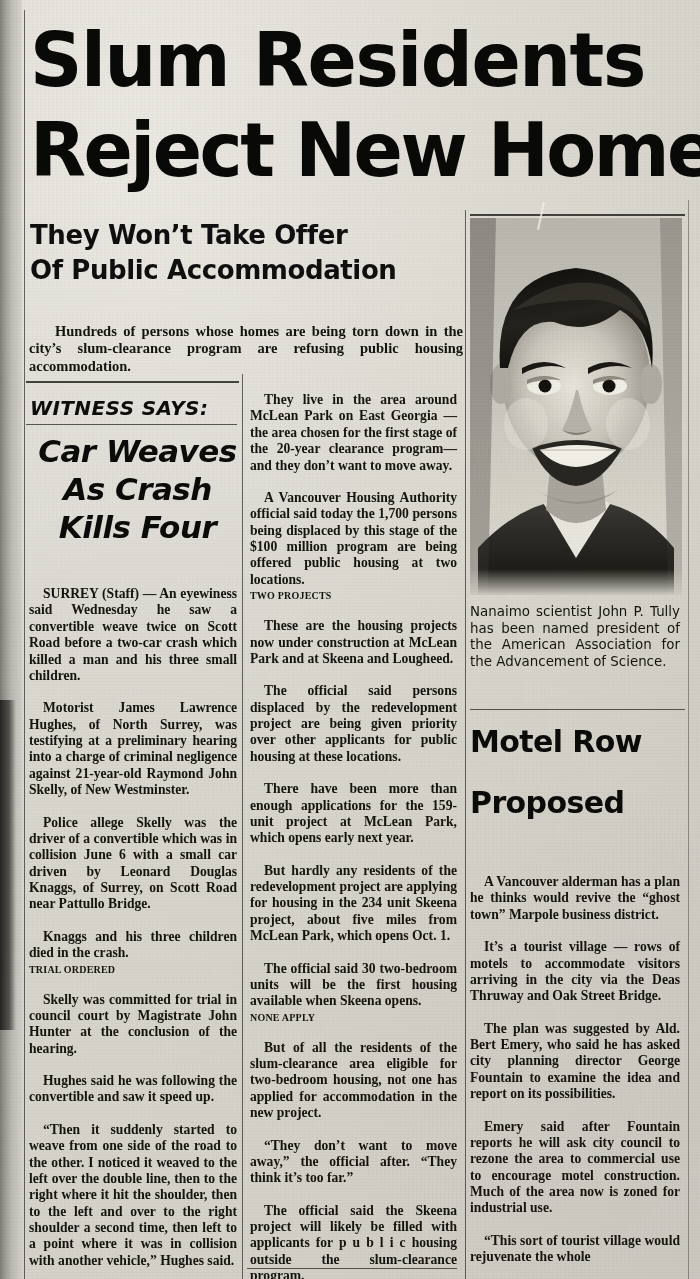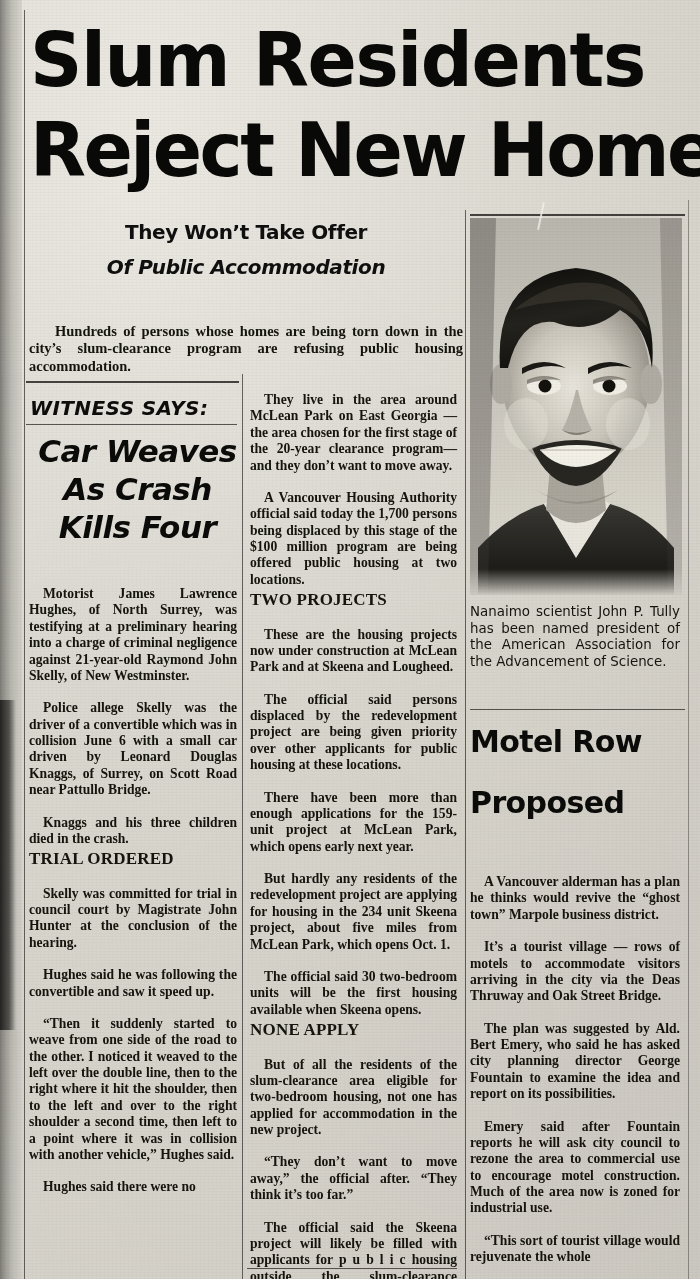--- a/index.html
+++ b/index.html
@@ -53,25 +53,25 @@
     letter-spacing:-1.5px;
     line-height:.93;
     white-space:nowrap;
     transform:scaleX(.97);
     transform-origin:left top;
   }
   .subhead{
     position:absolute;
     font-family:"DejaVu Sans",sans-serif;
     font-weight:700;
-    font-size:20px;
+    font-size:26px;
     line-height:1.30;
     color:#111;
     letter-spacing:-.4px;
-    text-align:center;
+    text-align:left;
   }
   .lede{
     position:absolute;
     font-size:14.5px;
     line-height:1.20;
     color:#16150f;
     text-align:justify;
     font-weight:600;
   }
   .lede .ind{display:inline-block;width:26px;}
@@ -112,21 +112,21 @@
     text-align:justify;
     font-weight:600;
     text-rendering:optimizeLegibility;
   }
   .col p{margin:16px 0 0 0;text-indent:14px;}
   .col p.sub{
     text-indent:0;
     font-weight:700;
     font-family:"Liberation Serif",serif;
     letter-spacing:.2px;
-    font-size:17px;
+    font-size:10px;
     margin-top:2px;
   }
   .caption{
     position:absolute;
     font-family:"DejaVu Sans",sans-serif;
     font-size:13.4px;
     line-height:1.24;
     color:#17160f;
     text-align:justify;
     font-weight:400;
@@ -161,33 +161,34 @@
   <div class="hrule" style="left:26px;top:381px;width:213px;"></div>
   <div class="thinrule" style="left:26px;top:424px;width:211px;"></div>
   <div class="hrule" style="left:470px;top:214px;width:215px;"></div>
   <div class="thinrule" style="left:470px;top:709px;width:215px;"></div>
   <div class="thinrule" style="left:247px;top:1268px;width:210px;"></div>
 
   <div class="masthead" style="left:30px;top:26px;font-size:75px;">Slum Residents</div>
   <div class="masthead" style="left:30px;top:116px;font-size:75px;letter-spacing:-2.6px;">Reject New Homes</div>
 
   <div class="subhead" style="left:30px;top:219px;width:432px;">They Won’t Take Offer</div>
-  <div class="subhead" style="left:30px;top:254px;width:432px;font-style:italic;">Of Public Accommodation</div>
+  <div class="subhead" style="left:30px;top:254px;width:432px;">Of Public Accommodation</div>
 
   <div class="lede" style="left:29px;top:323px;width:434px;">
     <span class="ind"></span><span>Hundreds of persons whose homes are being torn down in the city’s slum-clearance program are refusing public housing accommodation.</span>
   </div>
 
   <div class="kicker" style="left:30px;top:396px;">WITNESS SAYS:</div>
 
   <div class="deck" style="left:35px;top:434px;width:205px;text-align:center;">Car Weaves</div>
   <div class="deck" style="left:35px;top:472px;width:205px;text-align:center;">As Crash</div>
   <div class="deck" style="left:35px;top:510px;width:205px;text-align:center;">Kills Four</div>
 
   <div class="col" style="left:29px;top:570px;width:208px;">
+    <p>SURREY (Staff) — An eyewiness said Wednesday he saw a convertible weave twice on Scott Road before a two-car crash which killed a man and his three small children.</p>
     <p>Motorist James Lawrence Hughes, of North Surrey, was testifying at a preliminary hearing into a charge of criminal negligence against 21-year-old Raymond John Skelly, of New Westminster.</p>
     <p>Police allege Skelly was the driver of a convertible which was in collision June 6 with a small car driven by Leonard Douglas Knaggs, of Surrey, on Scott Road near Pattullo Bridge.</p>
     <p>Knaggs and his three children died in the crash.</p>
     <p class="sub">TRIAL ORDERED</p>
     <p>Skelly was committed for trial in council court by Magistrate John Hunter at the conclusion of the hearing.</p>
     <p>Hughes said he was following the convertible and saw it speed up.</p>
     <p>“Then it suddenly started to weave from one side of the road to the other. I noticed it weaved to the left over the double line, then to the right where it hit the shoulder, then to the left and over to the right shoulder a second time, then left to a point where it was in collision with another vehicle,” Hughes said.</p>
     <p>Hughes said there were no</p>
   </div>
 

